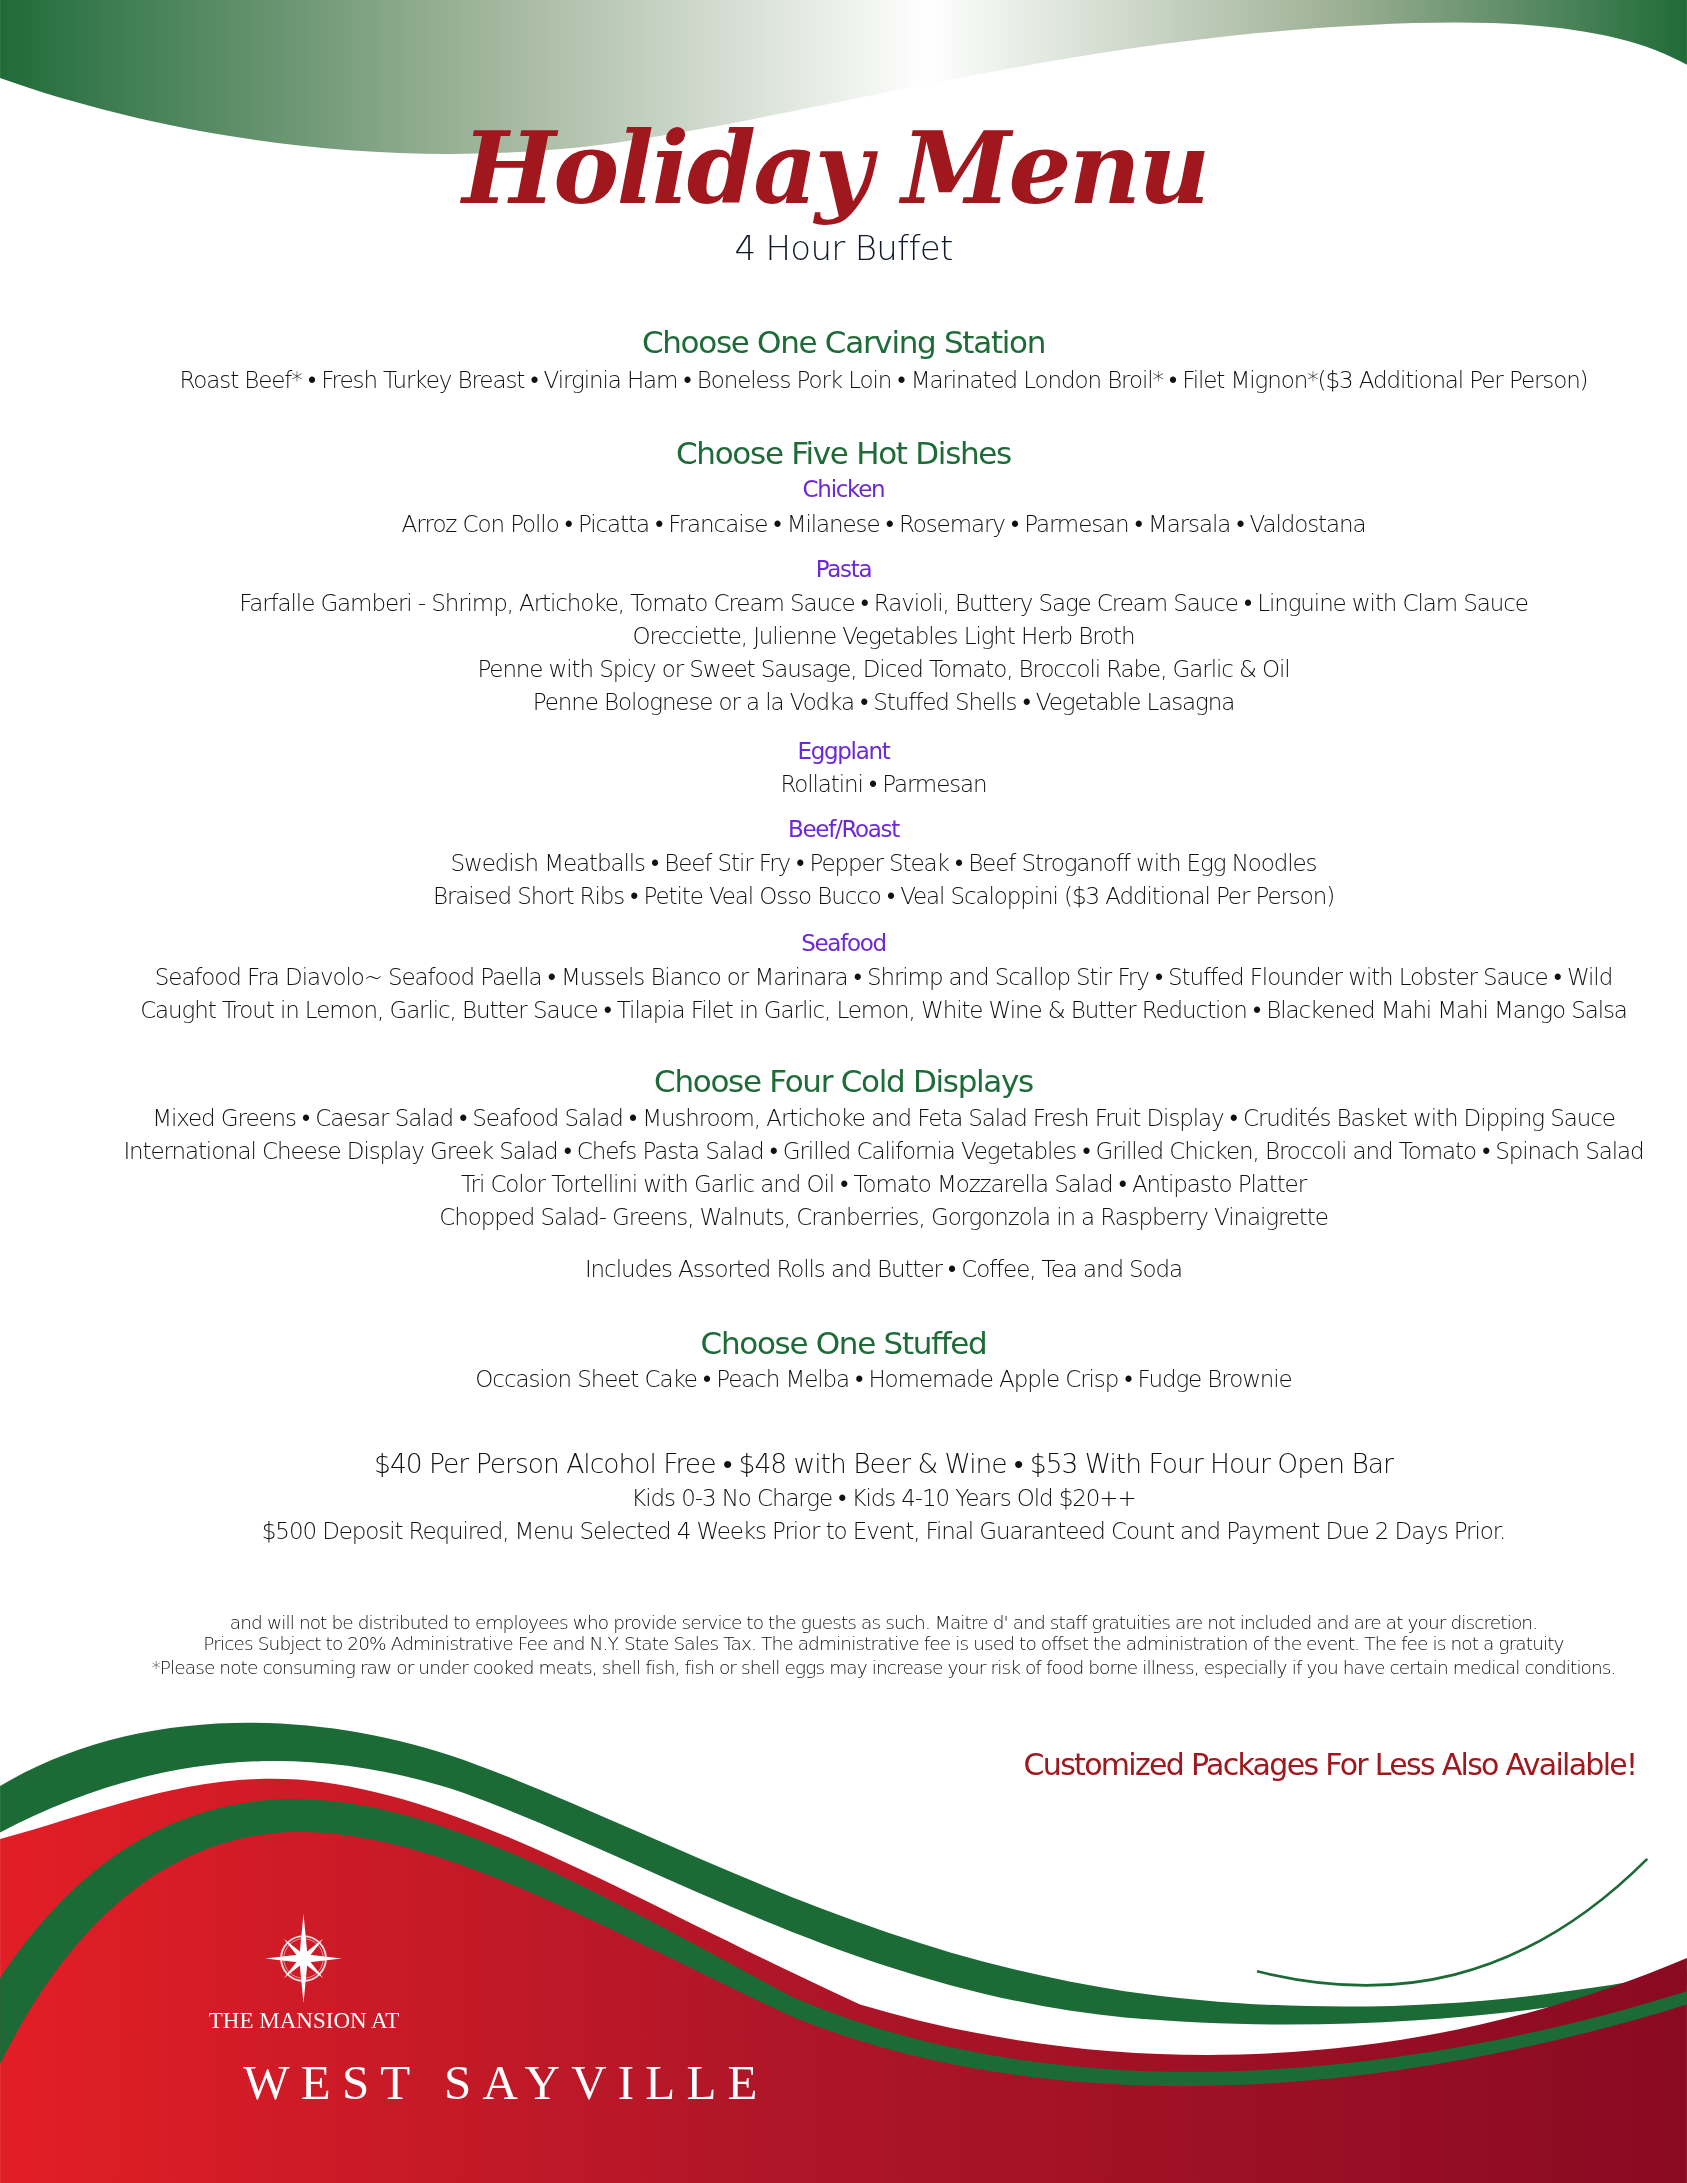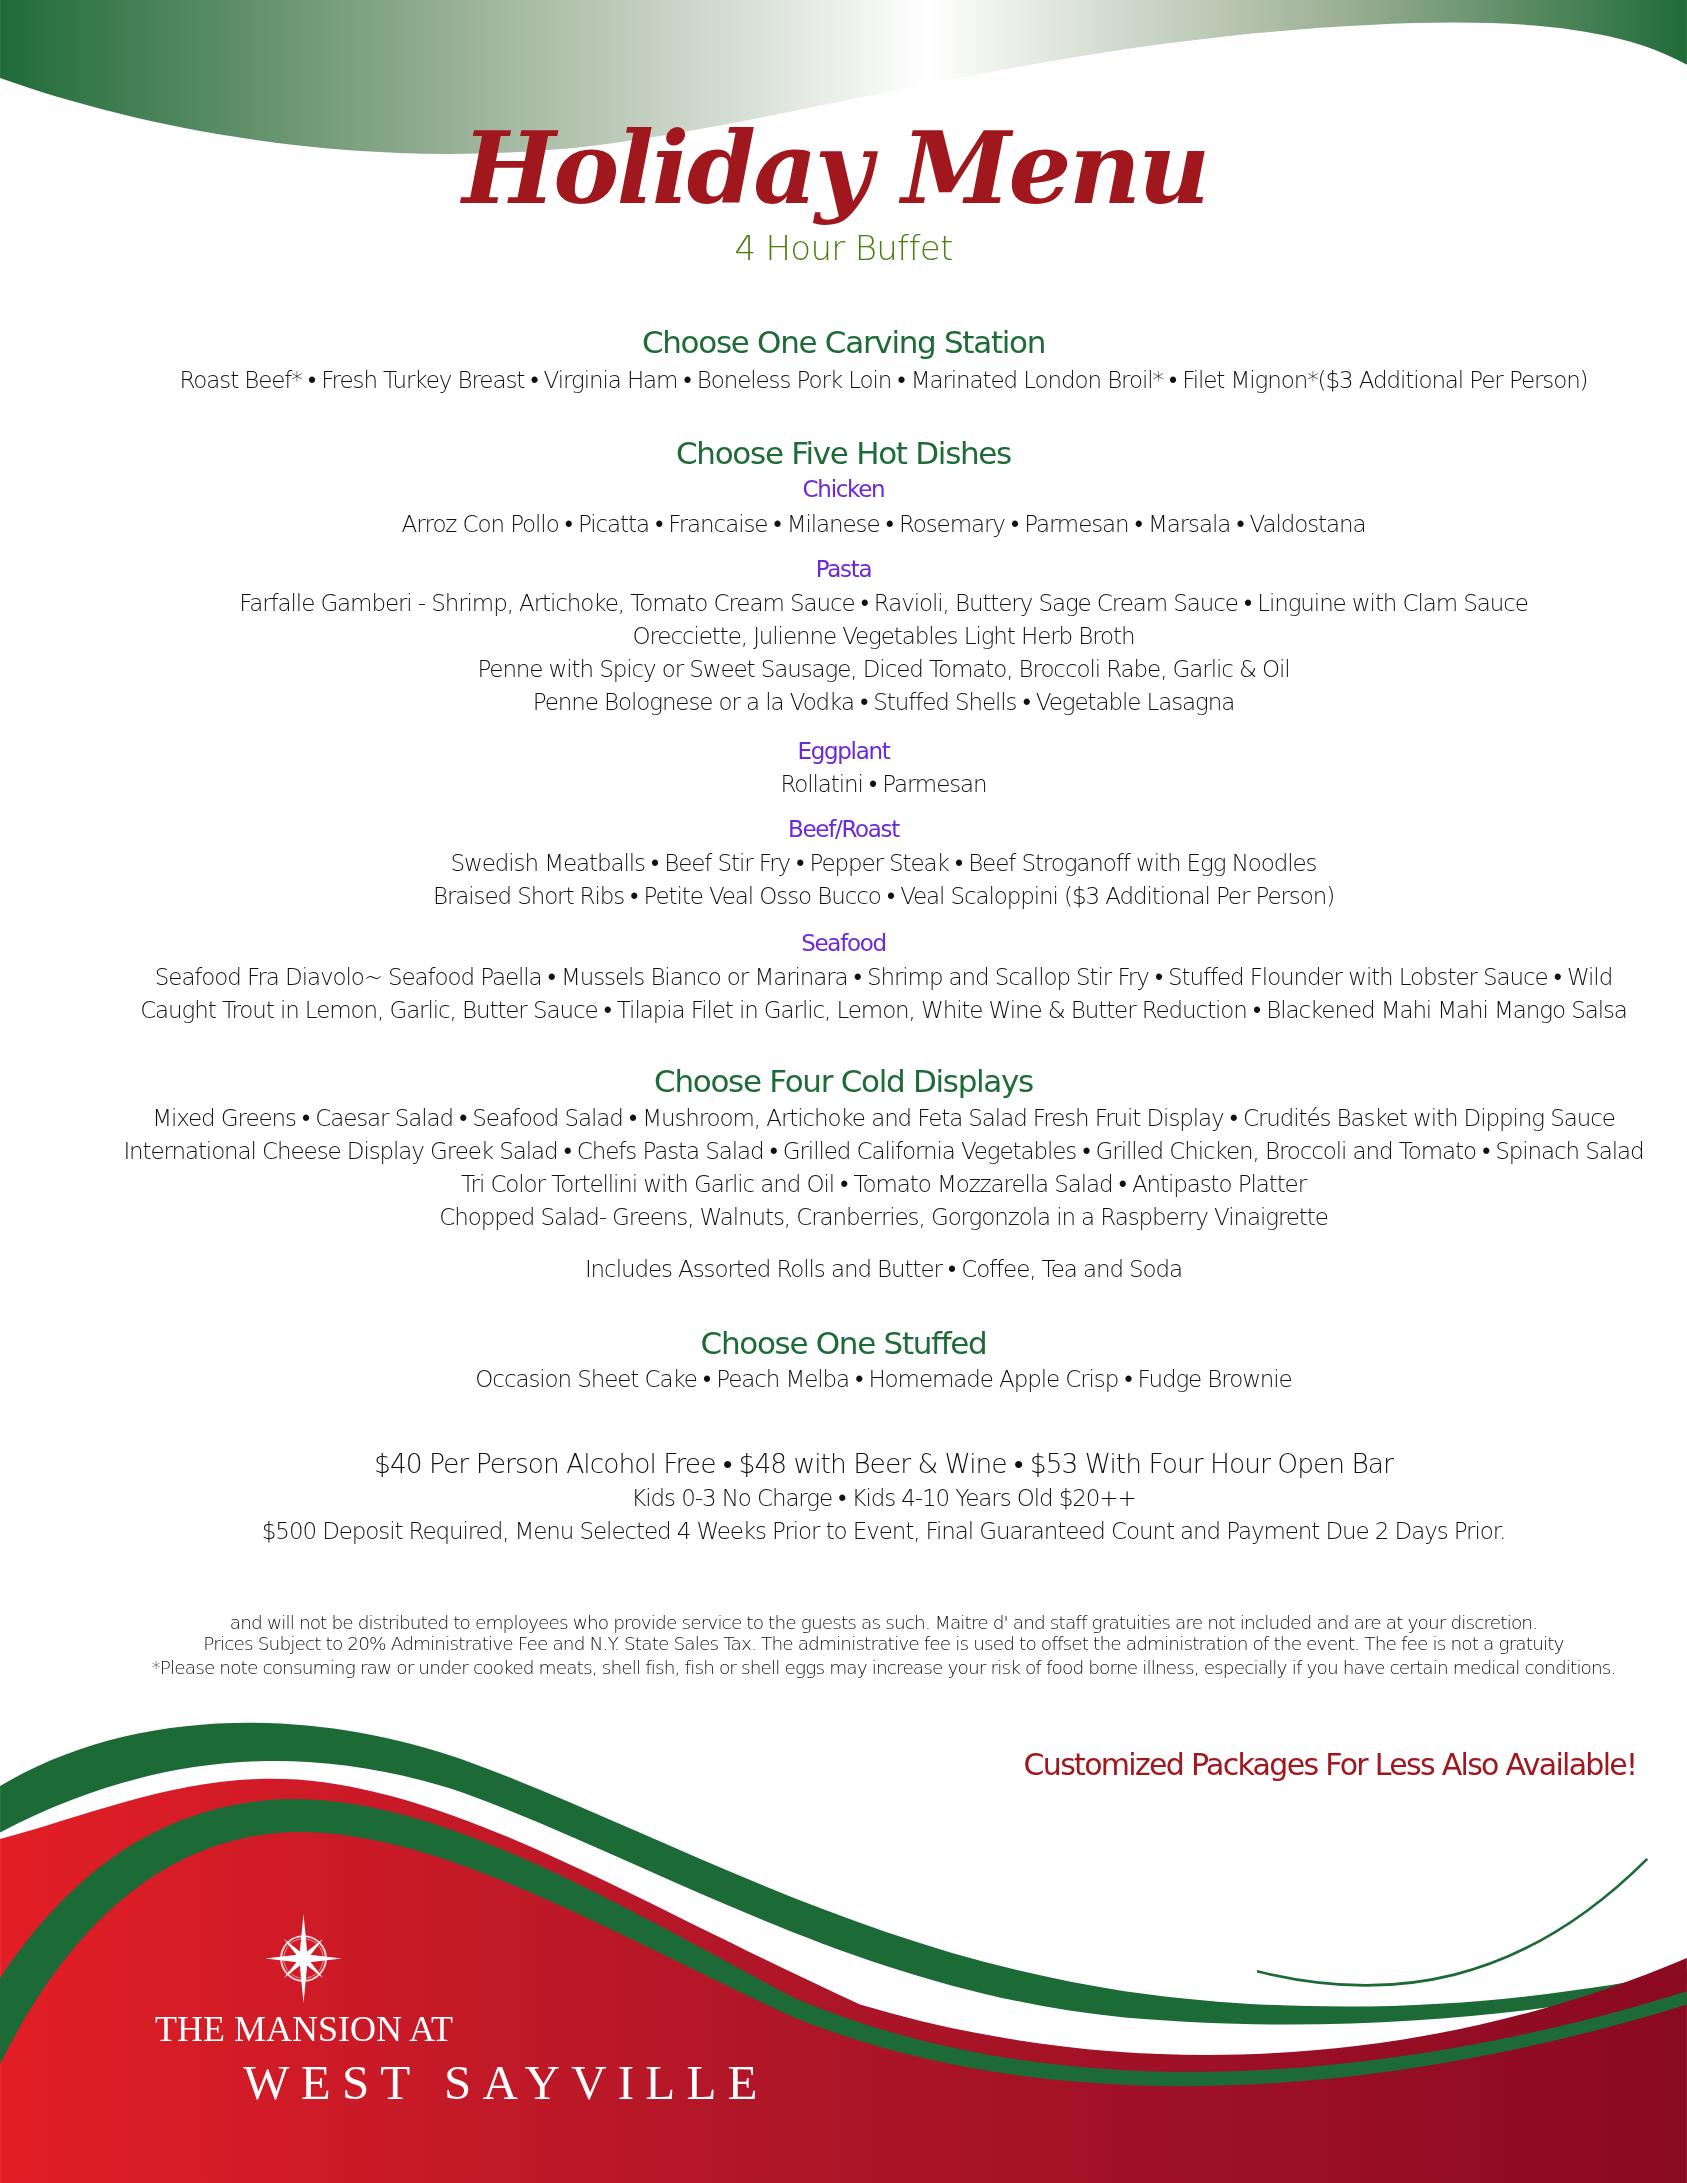--- a/index.html
+++ b/index.html
@@ -16,21 +16,21 @@
   .title {
     position: absolute; left: 0; width: 1670px; top: 119px;
     font-family: "DejaVu Serif", "Liberation Serif", serif;
     font-style: italic; font-weight: bold;
     font-size: 99px; color: #a0171d; letter-spacing: -2.6px;
     line-height: 1;
     text-align: center;
   }
   .subtitle {
     position: absolute; left: 0; width: 1687px; top: 228px;
-    font-size: 34px; color: #4d7c0f; font-weight: 300; letter-spacing: -0.7px;
+    font-size: 34px; color: #0f172a; font-weight: 300; letter-spacing: -0.7px;
   }
   .sec-head {
     position: absolute; left: 0; width: 1687px;
     font-size: 31px; color: #1d6b36; letter-spacing: -1.3px; line-height: 1;
   }
   .sub-head {
     position: absolute; left: 0; width: 1687px;
     font-size: 23px; color: #6d28d9; letter-spacing: -1.3px; line-height: 1;
   }
   .line {
@@ -42,21 +42,21 @@
   .line.small { font-size: 18.5px; letter-spacing: -0.9px; }
   .promo {
     position: absolute; left: 1019px; width: 622px; top: 1750px; text-align: center;
     font-size: 30px; color: #a0171d; letter-spacing: -1.7px; line-height: 1;
   }
   .logo {
     position: absolute; left: 132px; top: 1912px; width: 582px; text-align: center; color: #fff;
   }
   .logo .name1 {
     position: absolute; left: 0; top: 96px; width: 344px; text-align: center;
-    font-family: "Liberation Serif", "DejaVu Serif", serif; font-size: 36px; letter-spacing: 0px;
+    font-family: "Liberation Serif", "DejaVu Serif", serif; font-size: 23px; letter-spacing: 0px;
   }
   .logo .name2 {
     position: absolute; left: 43px; top: 142px; width: 662px; text-align: center;
     font-family: "Liberation Serif", "DejaVu Serif", serif; font-size: 49px; letter-spacing: 11.2px;
   }
   .compass { position: absolute; left: 132px; top: 0px; }
 </style>
 </head>
 <body>
 

